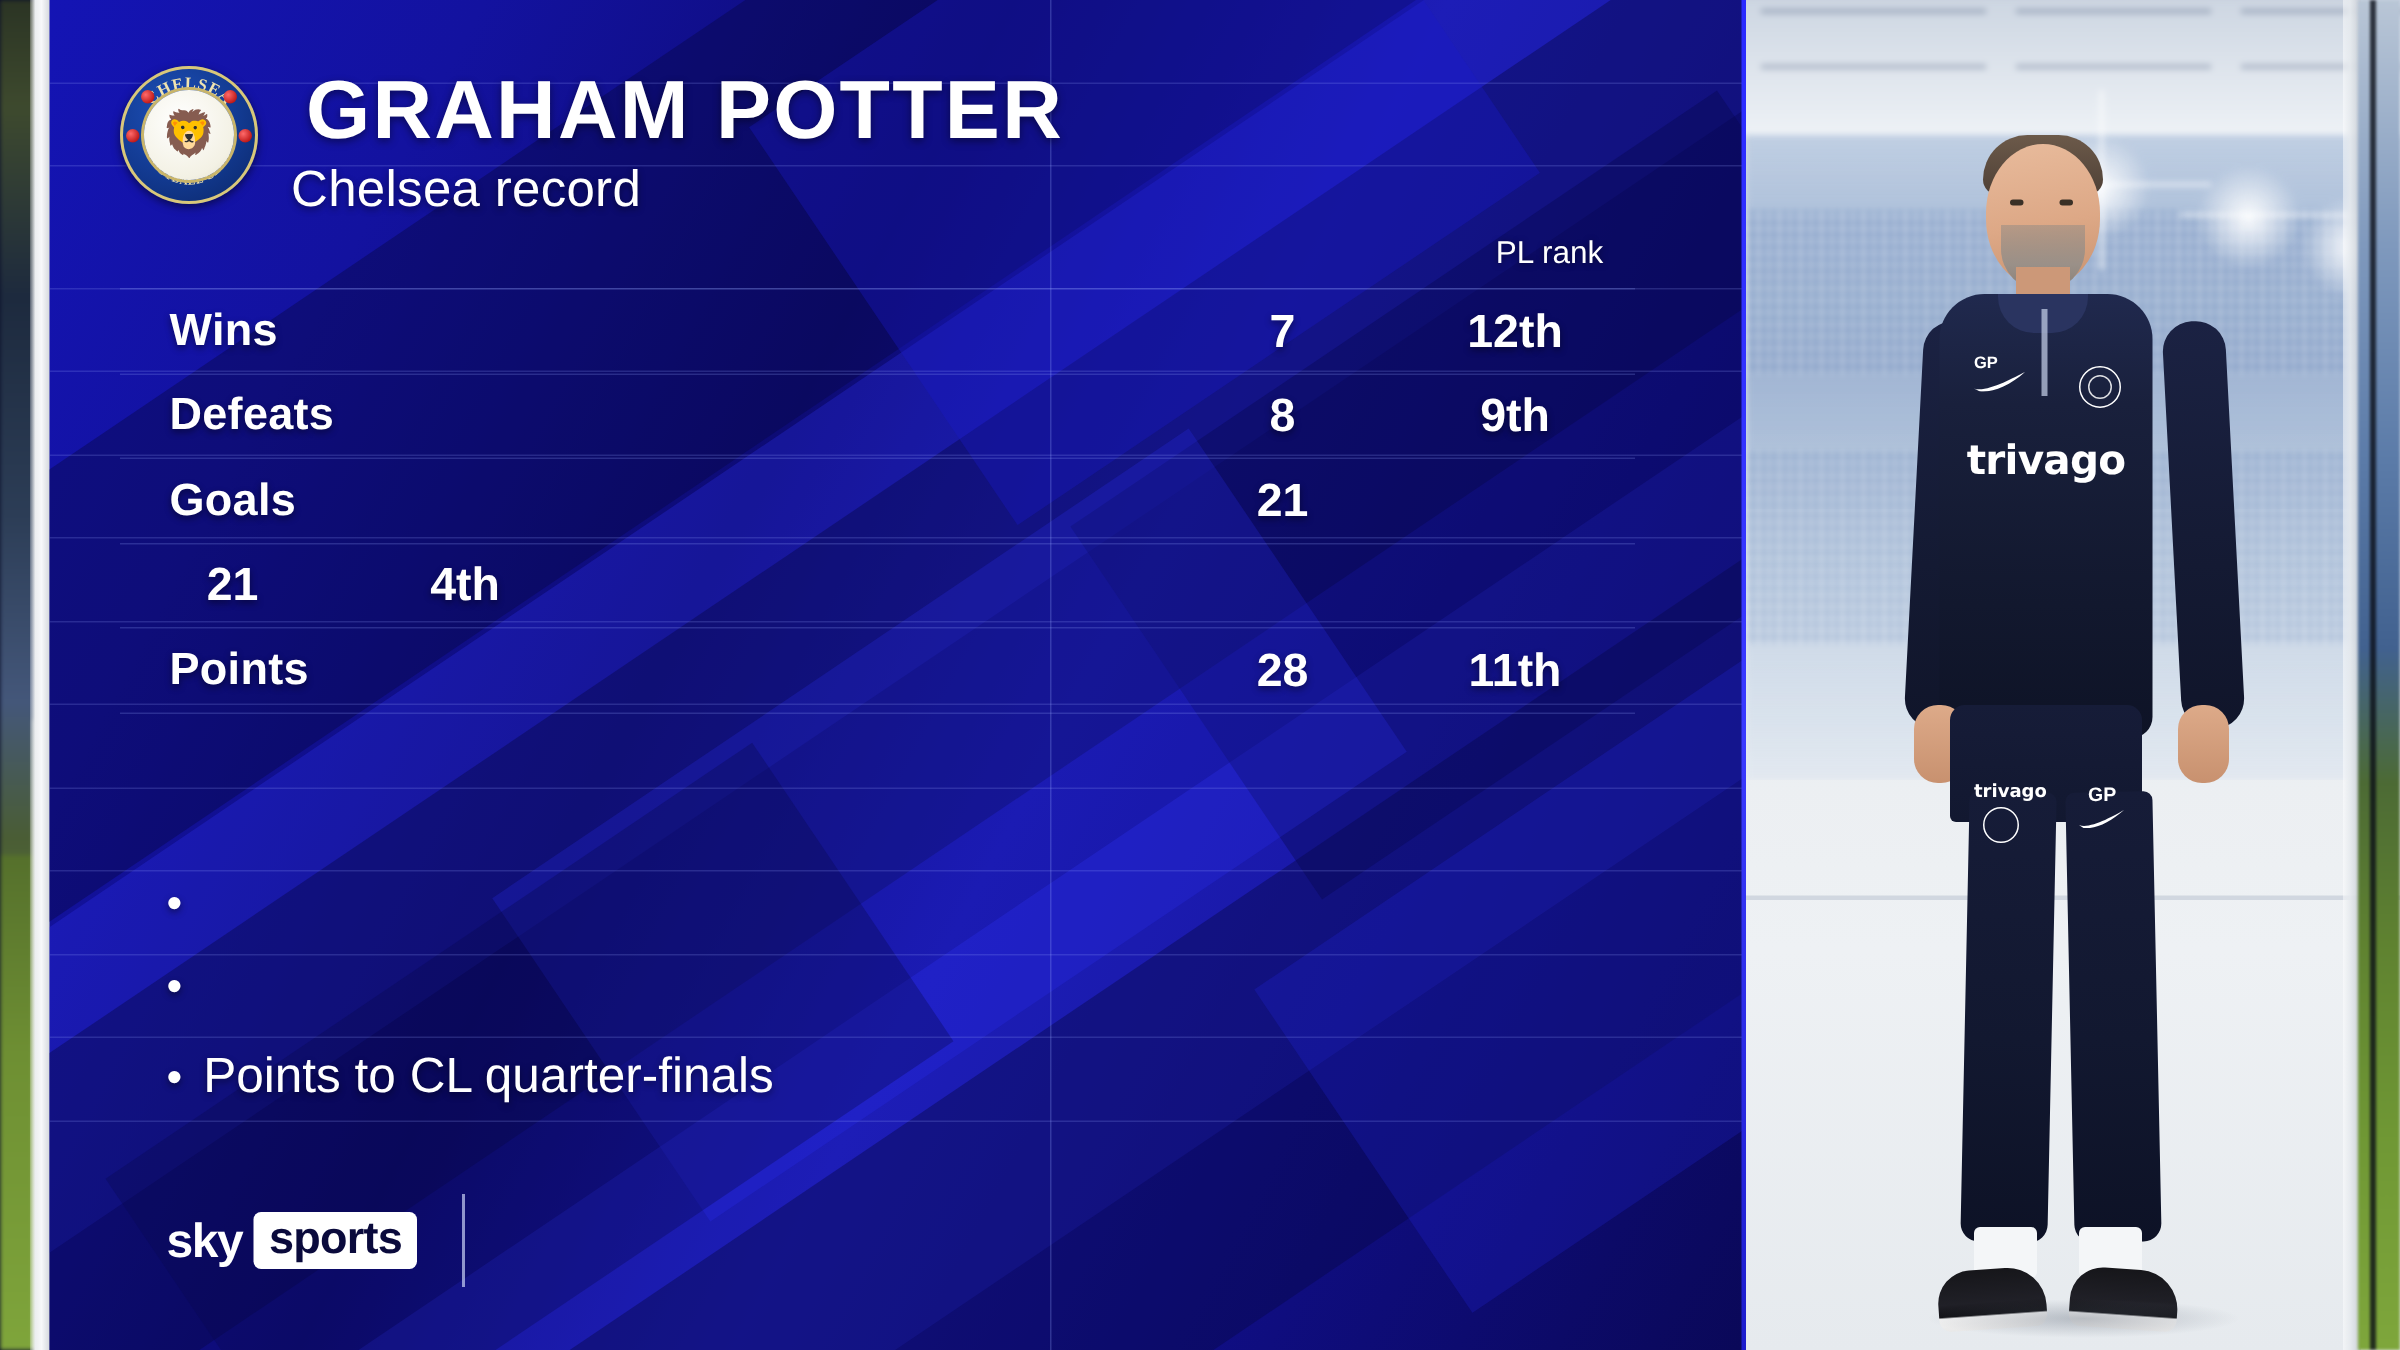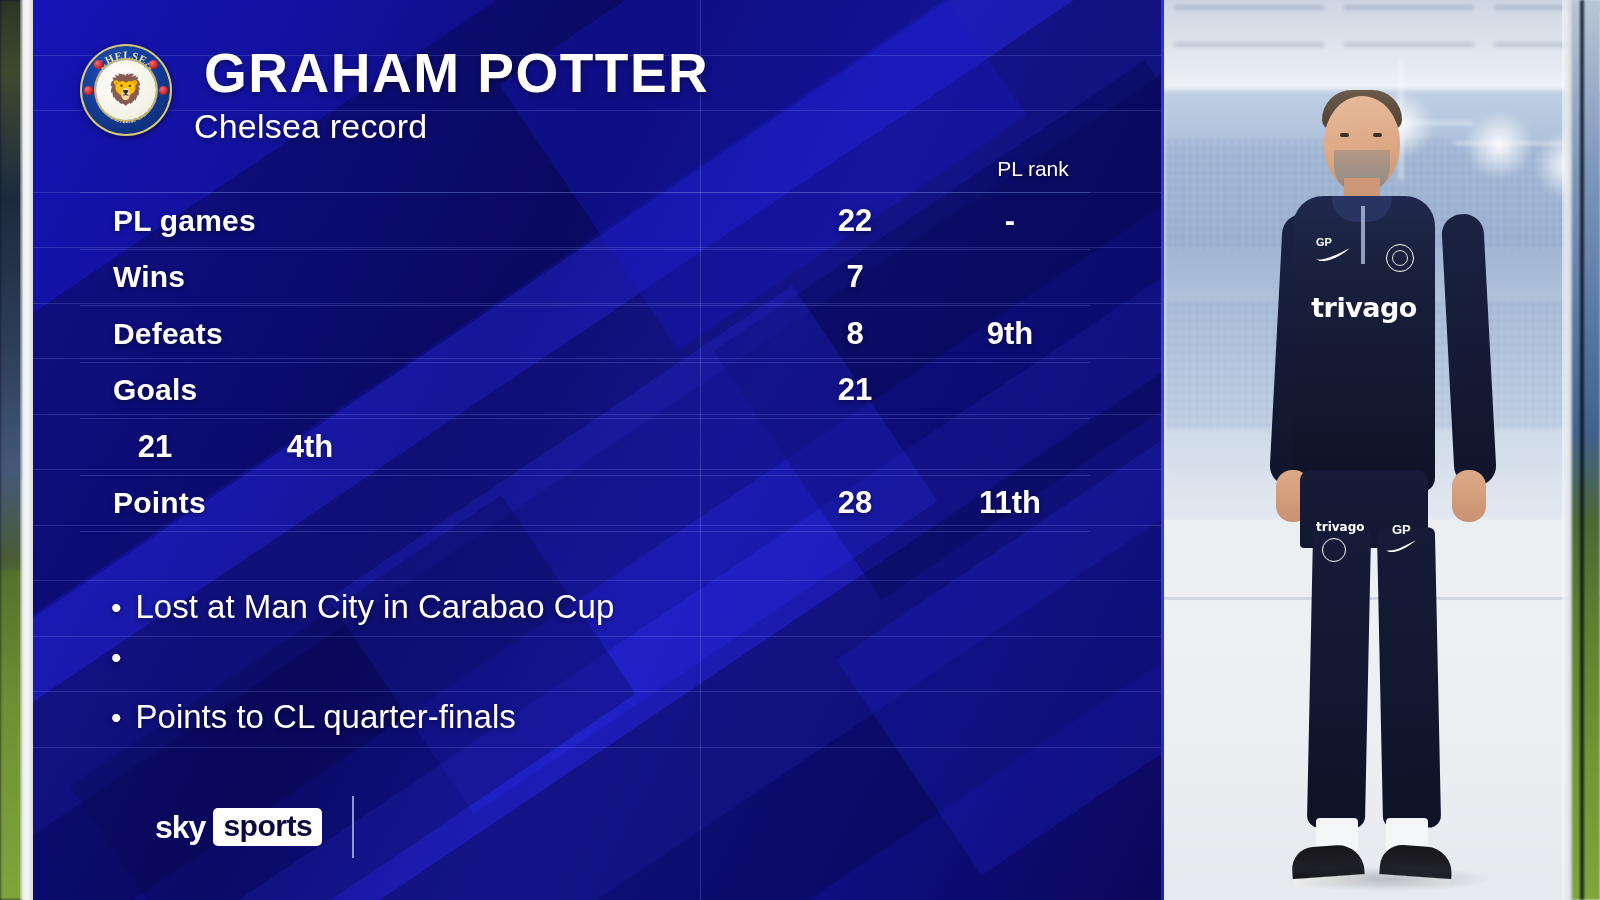--- a/index.html
+++ b/index.html
@@ -254,21 +254,20 @@
     position: absolute;
     left: 78px; bottom: 42px;
     display: flex;
     align-items: center;
     gap: 30px;
   }
   .sky-logo {
     display: flex;
     align-items: center;
     gap: 8px;
-    margin-left: 44px;
   }
   .sky-word {
     color: #fff;
     font-size: 32px;
     font-weight: 700;
     letter-spacing: -1px;
   }
   .sports-chip {
     background: #fff;
     color: #0a0a3c;
@@ -564,27 +563,23 @@
       <div class="title-wrap">
         <div class="title">GRAHAM POTTER</div>
         <div class="subtitle">Chelsea record</div>
       </div>
     </div>
 
     <div class="rank-header">PL rank</div>
 
     <div class="table">
       <div class="row">
-        <div class="label">PL games</div>
-        <div class="value">22</div>
-        <div class="rank">-</div>
-      </div>
-      <div class="row">
         <div class="label">Wins</div>
         <div class="value">7</div>
+        <div class="rank">12th</div>
       </div>
       <div class="row">
         <div class="label">Defeats</div>
         <div class="value">8</div>
         <div class="rank">9th</div>
       </div>
       <div class="row">
         <div class="label">Goals</div>
         <div class="value">21</div>
       </div>
@@ -595,21 +590,20 @@
       <div class="row">
         <div class="label">Points</div>
         <div class="value">28</div>
         <div class="rank">11th</div>
       </div>
     </div>
 
     <div class="bullets">
       <div class="bullet">
         <span class="dot">•</span>
-        <span>Lost at Man City in Carabao Cup</span>
       </div>
       <div class="bullet">
         <span class="dot">•</span>
       </div>
       <div class="bullet">
         <span class="dot">•</span>
         <span>Points to CL quarter-finals</span>
       </div>
     </div>
 

